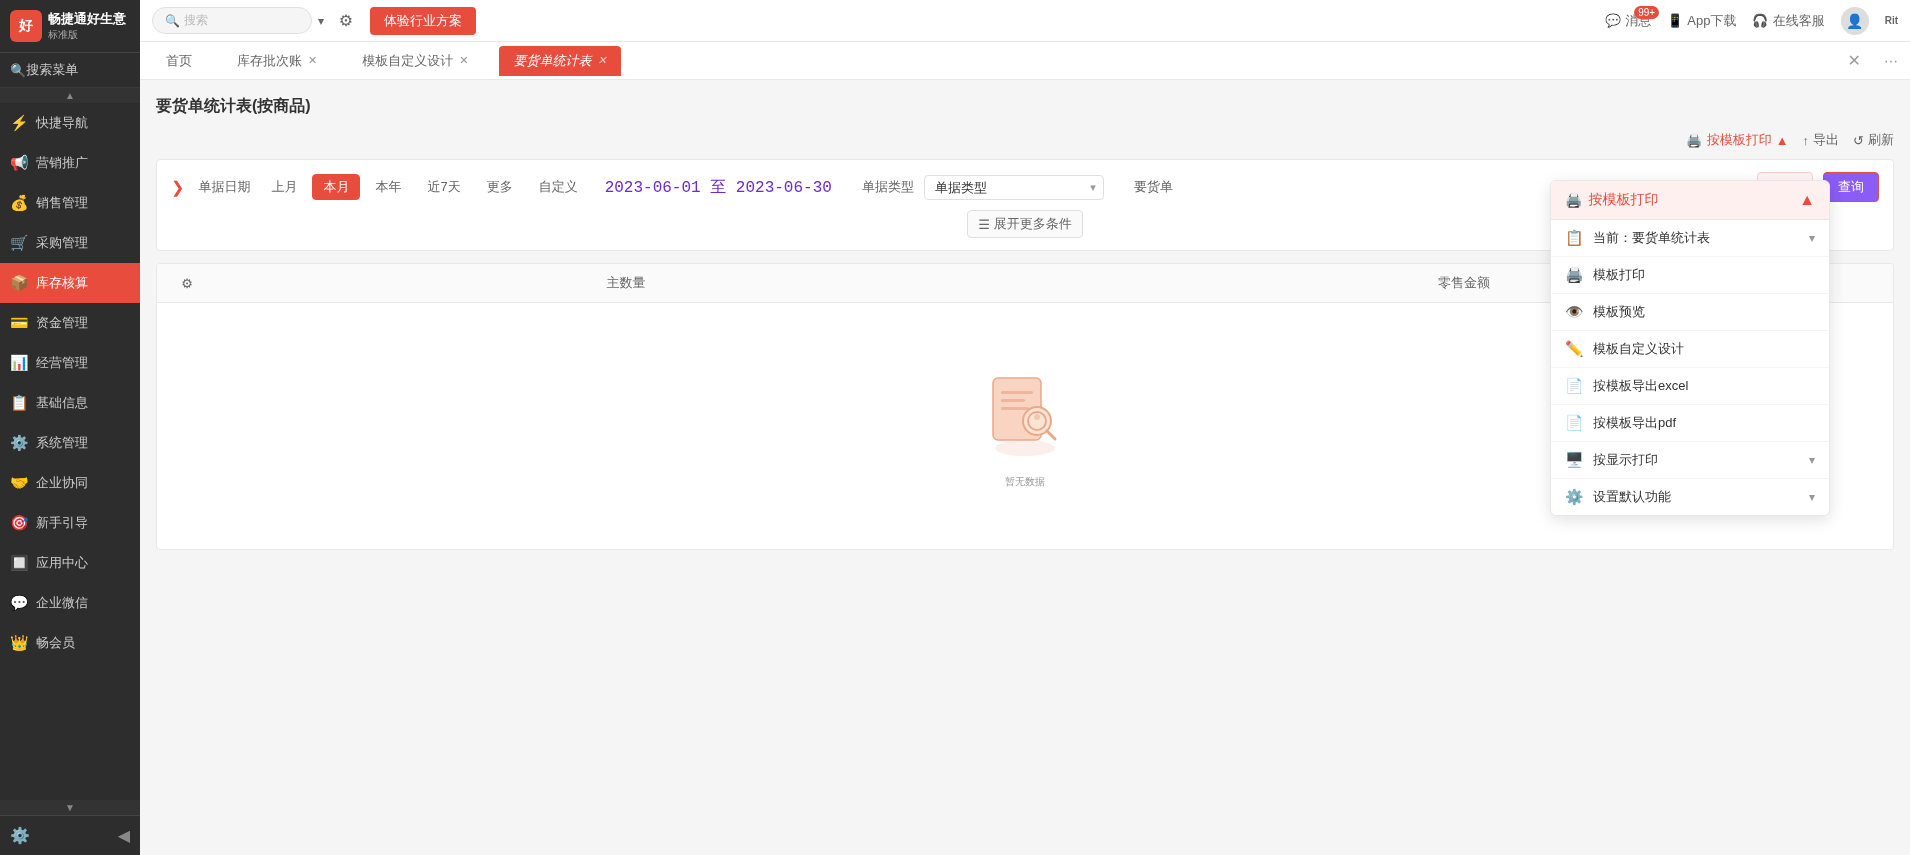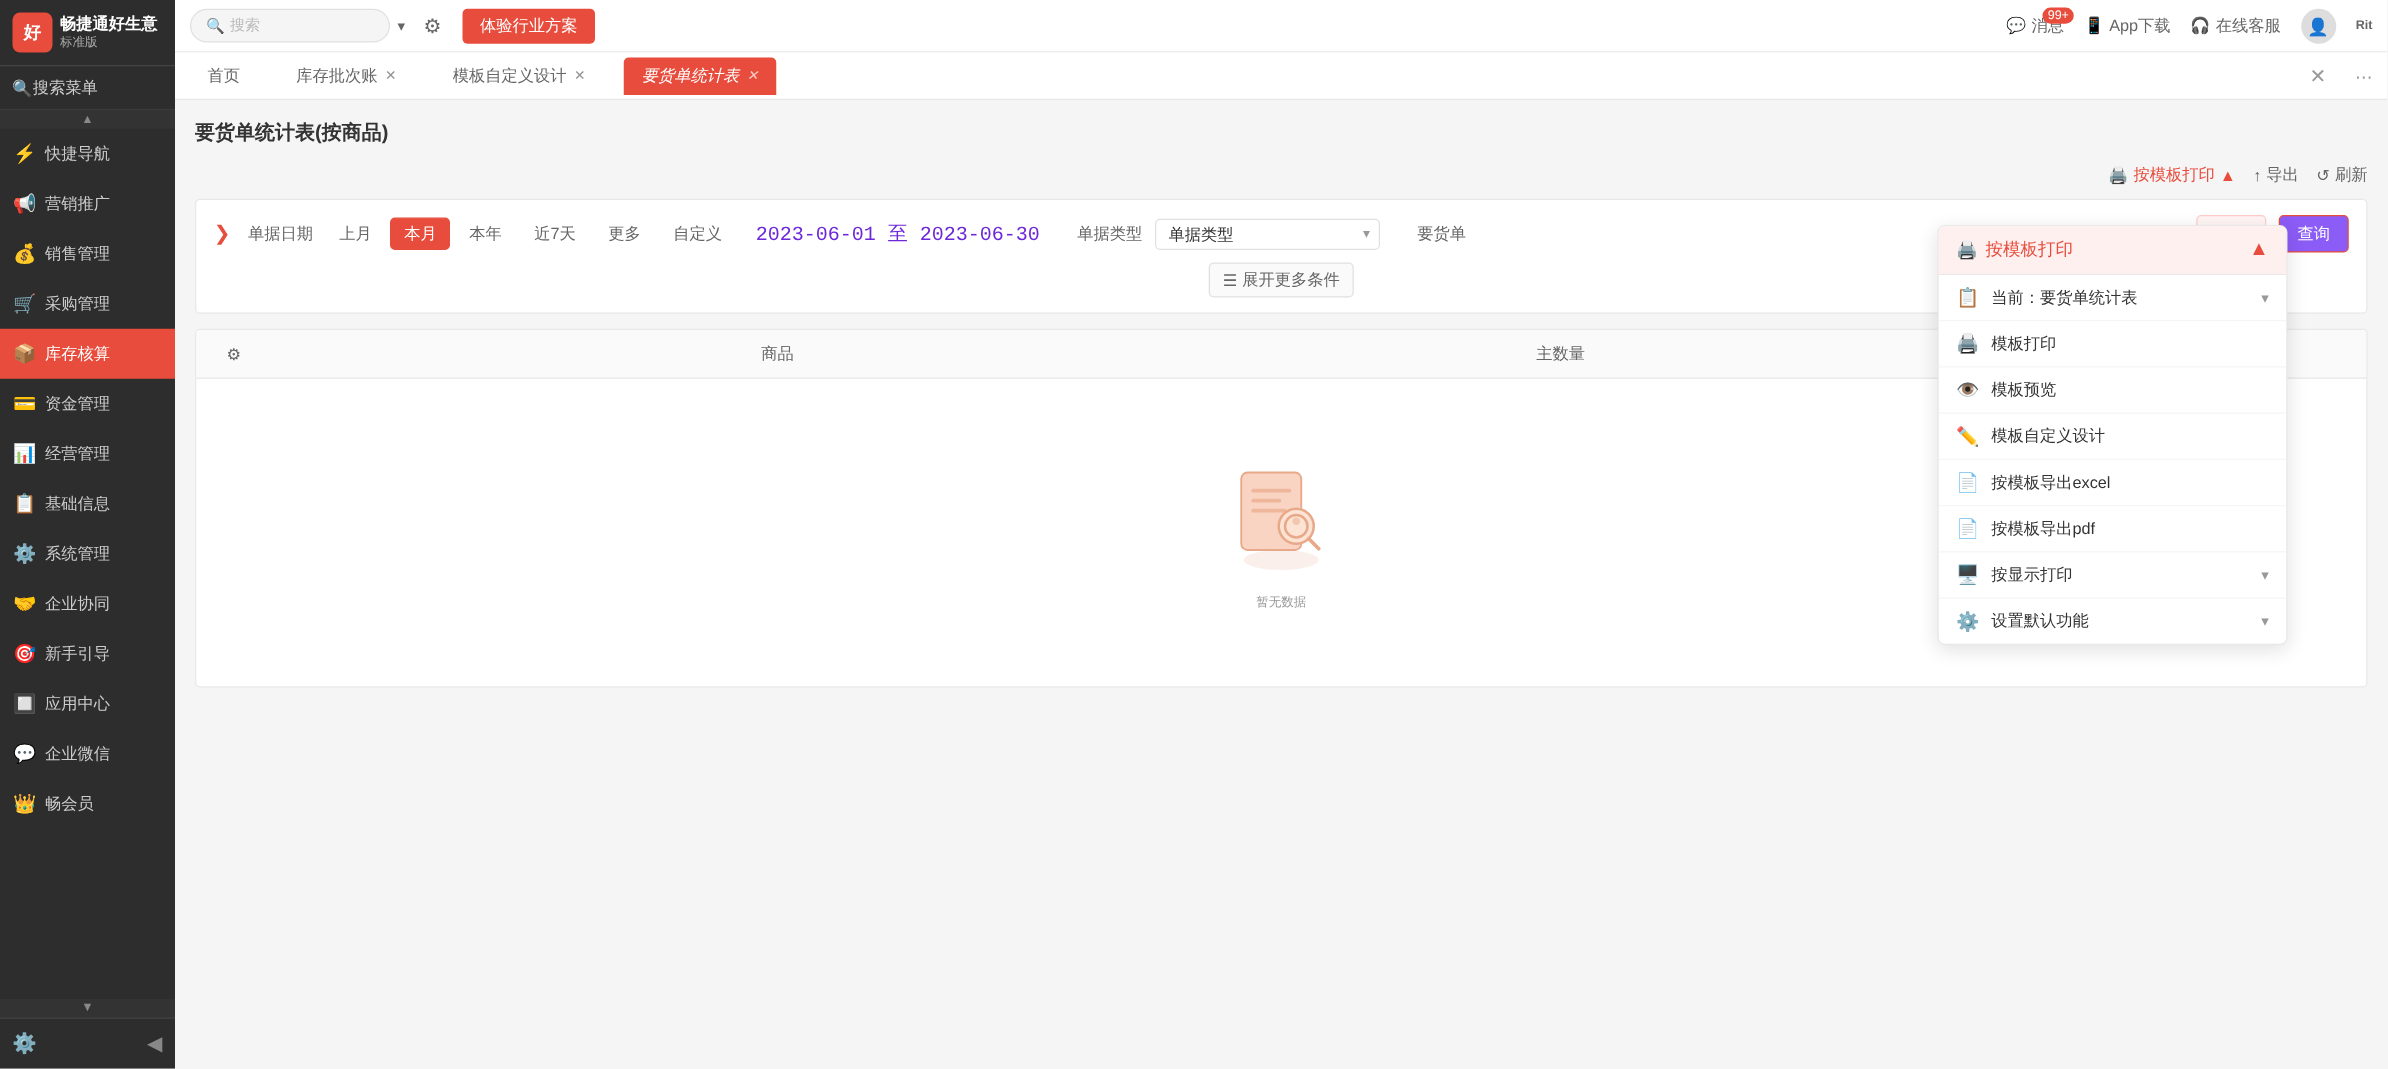--- a/index.html
+++ b/index.html
@@ -522,21 +522,20 @@
           <span>展开更多条件</span>
         </div>
       </div>
     </div>
 
     <div class="table-wrap">
       <div class="table-header">
         <div class="table-header-cell col-checkbox">
           <span>⚙</span>
         </div>
-        <div class="table-header-cell col-product">商品</div>
         <div class="table-header-cell col-qty">主数量</div>
         <div class="table-header-cell col-amount">零售金额</div>
       </div>
 
       <div class="empty-state">
         <div class="empty-icon">
           
           <svg width="100" height="100" viewBox="0 0 100 100" fill="none" xmlns="http://www.w3.org/2000/svg">
             <ellipse cx="50" cy="85" rx="30" ry="8" fill="#f5e0d8" opacity="0.5"></ellipse>
             <rect x="18" y="15" width="48" height="62" rx="5" fill="#f9c9b4" opacity="0.8"></rect>

